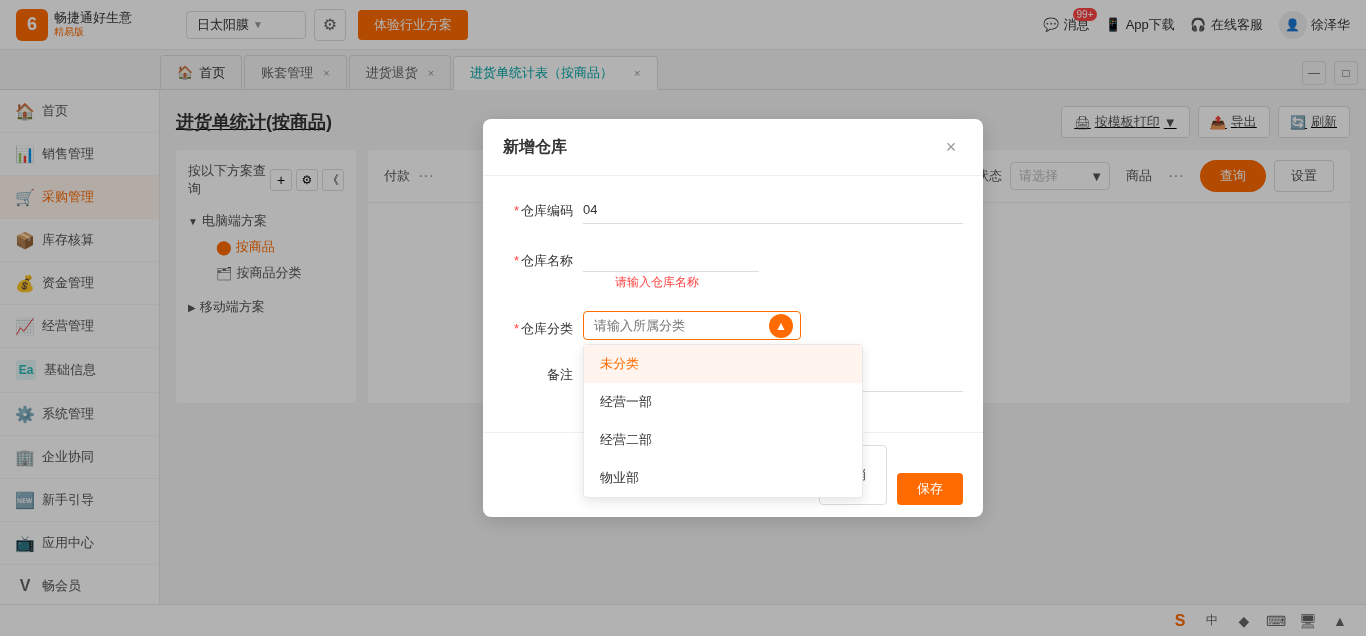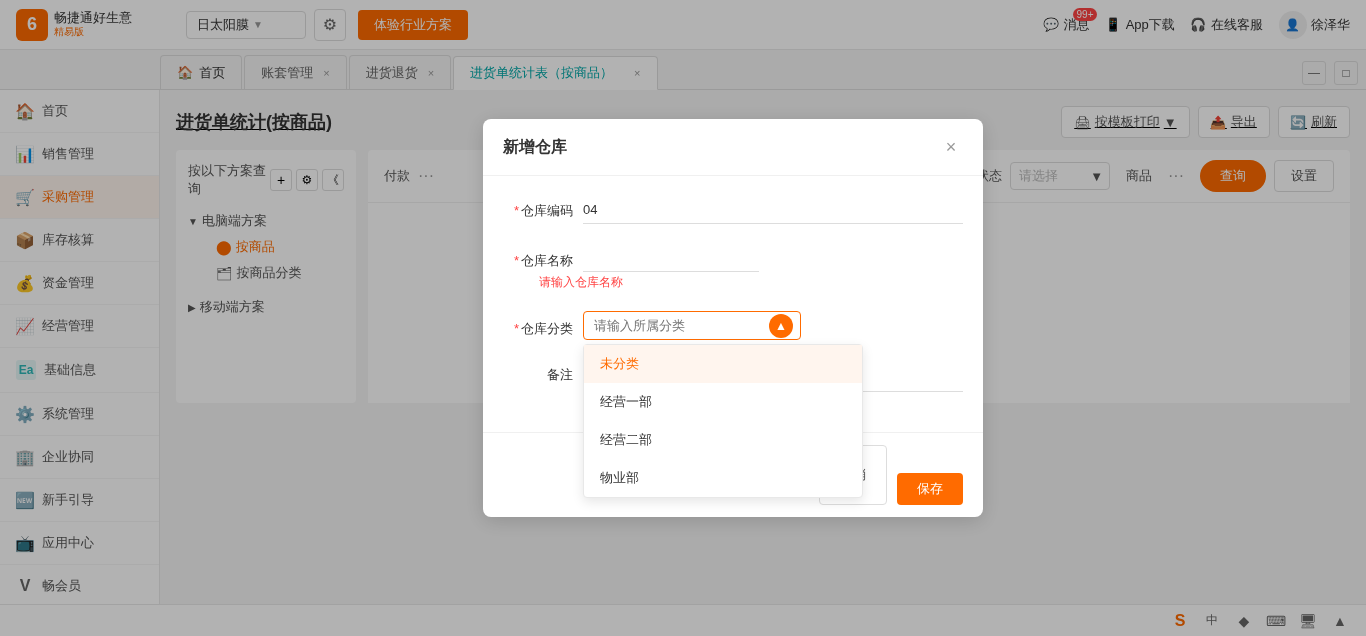--- a/index.html
+++ b/index.html
@@ -500,21 +500,21 @@
     <div class="form-row">
       <label class="form-label required">仓库编码</label>
       <input type="text" class="form-input" value="04" style="">
     </div>
 
     <div class="form-row" style="flex-direction:column;">
       <div style="display:flex;align-items:center;">
         <label class="form-label required">仓库名称</label>
         <input type="text" class="form-input error" placeholder="" style="border-bottom: 1px solid rgb(221, 221, 221);">
       </div>
-      <div style="margin-left:36px;color:#ff4444;font-size:12px;margin-top:2px;">请输入仓库名称</div>
+      <div style="margin-left:112px;color:#ff4444;font-size:12px;margin-top:2px;">请输入仓库名称</div>
     </div>
 
     <div class="form-row" style="flex-direction:column;position:relative;">
       <div style="display:flex;align-items:center;">
         <label class="form-label required">仓库分类</label>
         <div class="form-select-wrapper">
           <input type="text" class="form-select-input" placeholder="请输入所属分类" style="">
           <div class="select-arrow">▲</div>
           
           <div class="dropdown-list">

